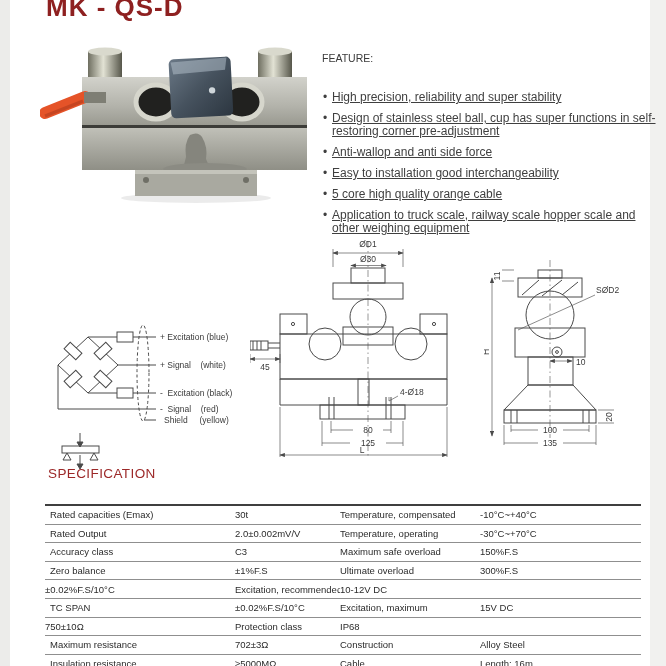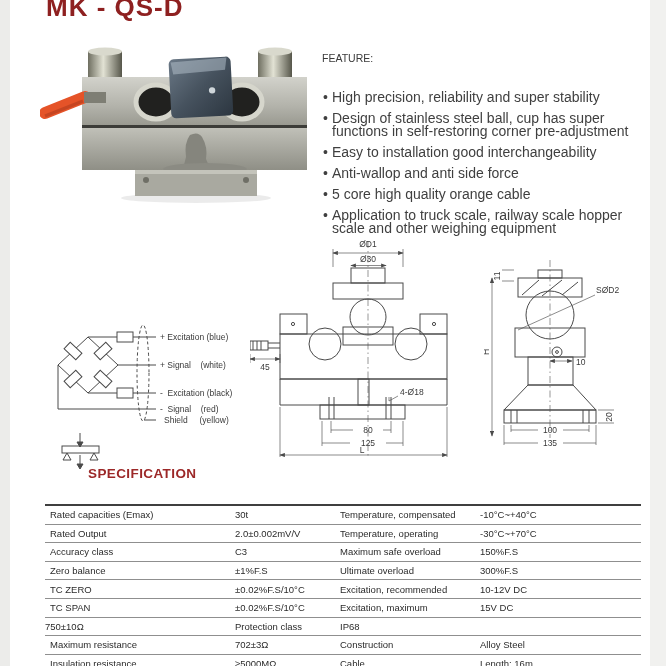--- a/index.html
+++ b/index.html
@@ -4,26 +4,26 @@
 <style>
   html,body{margin:0;padding:0;}
   .page{position:relative;width:666px;height:666px;background:#ffffff;overflow:hidden;
         font-family:"Liberation Sans",sans-serif;color:#2e2e2e;}
   .edge-l{position:absolute;left:0;top:0;width:10px;height:666px;background:#ececea;}
   .edge-r{position:absolute;left:650px;top:0;width:16px;height:666px;background:#f1f1ef;}
   .title{position:absolute;left:46px;top:-8px;font-size:26px;font-weight:bold;color:#8e2020;letter-spacing:1px;}
   .photo{position:absolute;left:40px;top:45px;}
   .features{position:absolute;left:322px;top:52px;width:334px;}
   .feat-head{font-size:10.5px;color:#3a3a3a;margin-bottom:27px;}
-  .feat{position:relative;padding-left:10px;font-size:14px;line-height:13px;color:#3f3f3f;margin-bottom:8px;}
+  .feat{position:relative;padding-left:10px;font-size:12px;line-height:13px;color:#3f3f3f;margin-bottom:8px;text-decoration:underline;}
   .feat::before{content:"•";position:absolute;left:1px;top:0;color:#3f3f3f;}
   .wiring{position:absolute;left:40px;top:316px;}
   .front-view{position:absolute;left:250px;top:237px;}
   .side-view{position:absolute;left:484px;top:240px;}
-  .spec-head{position:absolute;left:48px;top:466px;font-size:13.5px;font-weight:bold;color:#9c2828;letter-spacing:.4px;margin-left:40px;}
+  .spec-head{position:absolute;left:48px;top:466px;font-size:13.5px;font-weight:normal;color:#9c2828;letter-spacing:.4px;}
   .spec-table{position:absolute;left:45px;top:504px;width:596px;border-top:2px solid #3f3f3f;}
   .srow{display:grid;grid-template-columns:190px 105px 140px 161px;height:17.6px;align-items:center;border-bottom:1px solid #8f8f8f;}
   .srow.thick{border-bottom:8px solid #6d28d9;}
   .srow div{font-size:9.5px;color:#2b2b2b;white-space:nowrap;overflow:hidden;}
   .c-label{padding-left:5px;}
   svg text{font-family:"Liberation Sans",sans-serif;font-size:8.5px;fill:#3a3a3a;white-space:pre;}
   svg .ln{stroke:#4a4a4a;stroke-width:1;fill:none;}
   svg .thin{stroke:#5a5a5a;stroke-width:.7;fill:none;}
   svg .cl{stroke:#6a6a6a;stroke-width:.7;stroke-dasharray:7 3 1.5 3;fill:none;}
 </style>
@@ -83,22 +83,22 @@
       <rect x="95" y="125" width="122" height="4" fill="#c4c4bb"></rect>
       <circle cx="106" cy="135" r="3" fill="#6f6f66"></circle>
       <circle cx="206" cy="135" r="3" fill="#6f6f66"></circle>
     </g>
   </svg>
 
   <div class="features">
     <div class="feat-head">FEATURE:</div>
     <div class="feat">High precision, reliability and super stability</div>
     <div class="feat">Design of stainless steel ball, cup has super functions in self-restoring corner pre-adjustment</div>
+    <div class="feat">Anti-wallop and anti side force</div>
     <div class="feat">Easy to installation good interchangeability</div>
-    <div class="feat">Anti-wallop and anti side force</div>
     <div class="feat">5 core high quality orange cable</div>
     <div class="feat">Application to truck scale, railway scale hopper scale and other weighing equipment</div>
   </div>
 
   <svg class="wiring" width="260" height="158" viewBox="0 0 260 158">
     <g class="ln">
       <path d="M48,21 L78,49 L48,77 L18,49 Z"></path>
       <g transform="rotate(43 33 35)">
           <rect x="25" y="30.5" width="16" height="9" fill="#fff"></rect>
         </g>
@@ -268,21 +268,20 @@
       <div>Maximum safe overload</div>
       <div>150%F.S</div>
     </div>
     <div class="srow">
       <div class="c-label">Zero balance</div>
       <div>±1%F.S</div>
       <div>Ultimate overload</div>
       <div>300%F.S</div>
     </div>
     <div class="srow">
-      <div class="c-label">TC ZERO</div>
       <div>±0.02%F.S/10°C</div>
       <div>Excitation, recommended</div>
       <div>10-12V DC</div>
     </div>
     <div class="srow">
       <div class="c-label">TC SPAN</div>
       <div>±0.02%F.S/10°C</div>
       <div>Excitation, maximum</div>
       <div>15V DC</div>
     </div>

